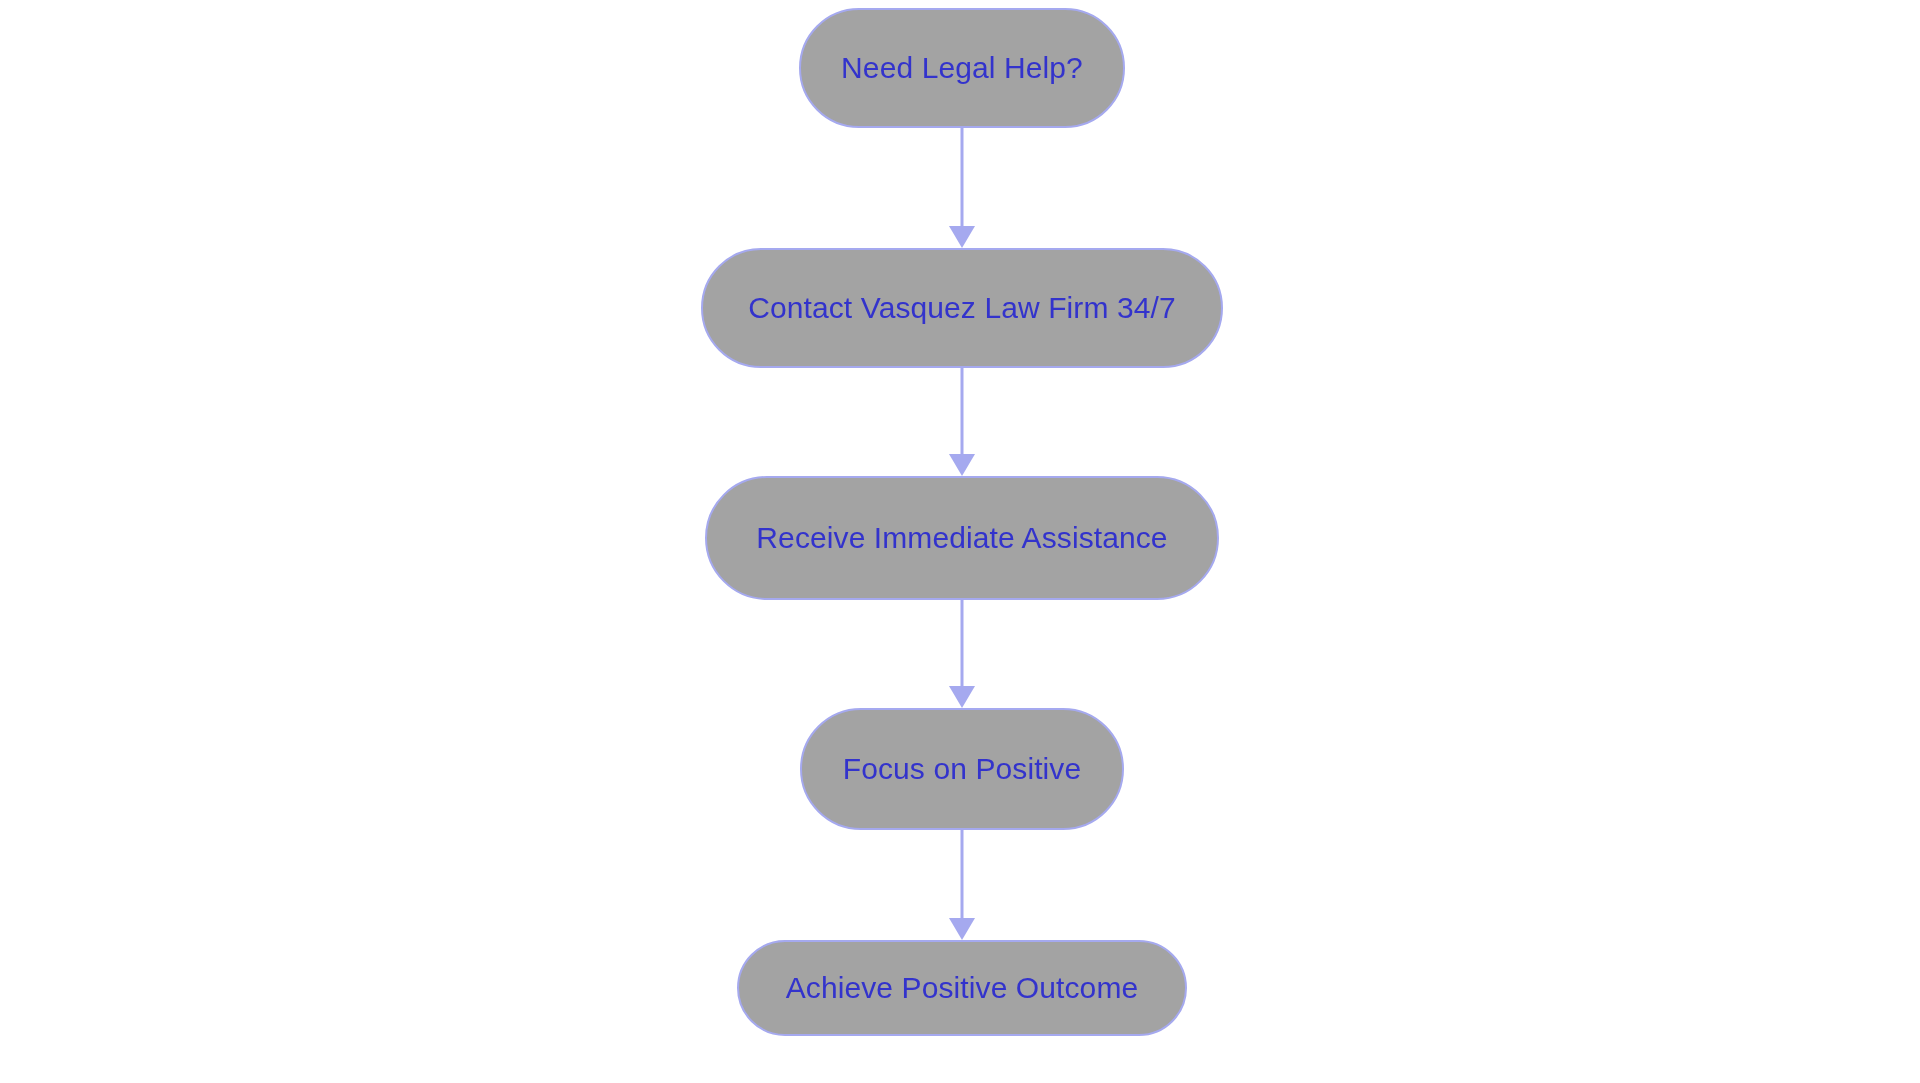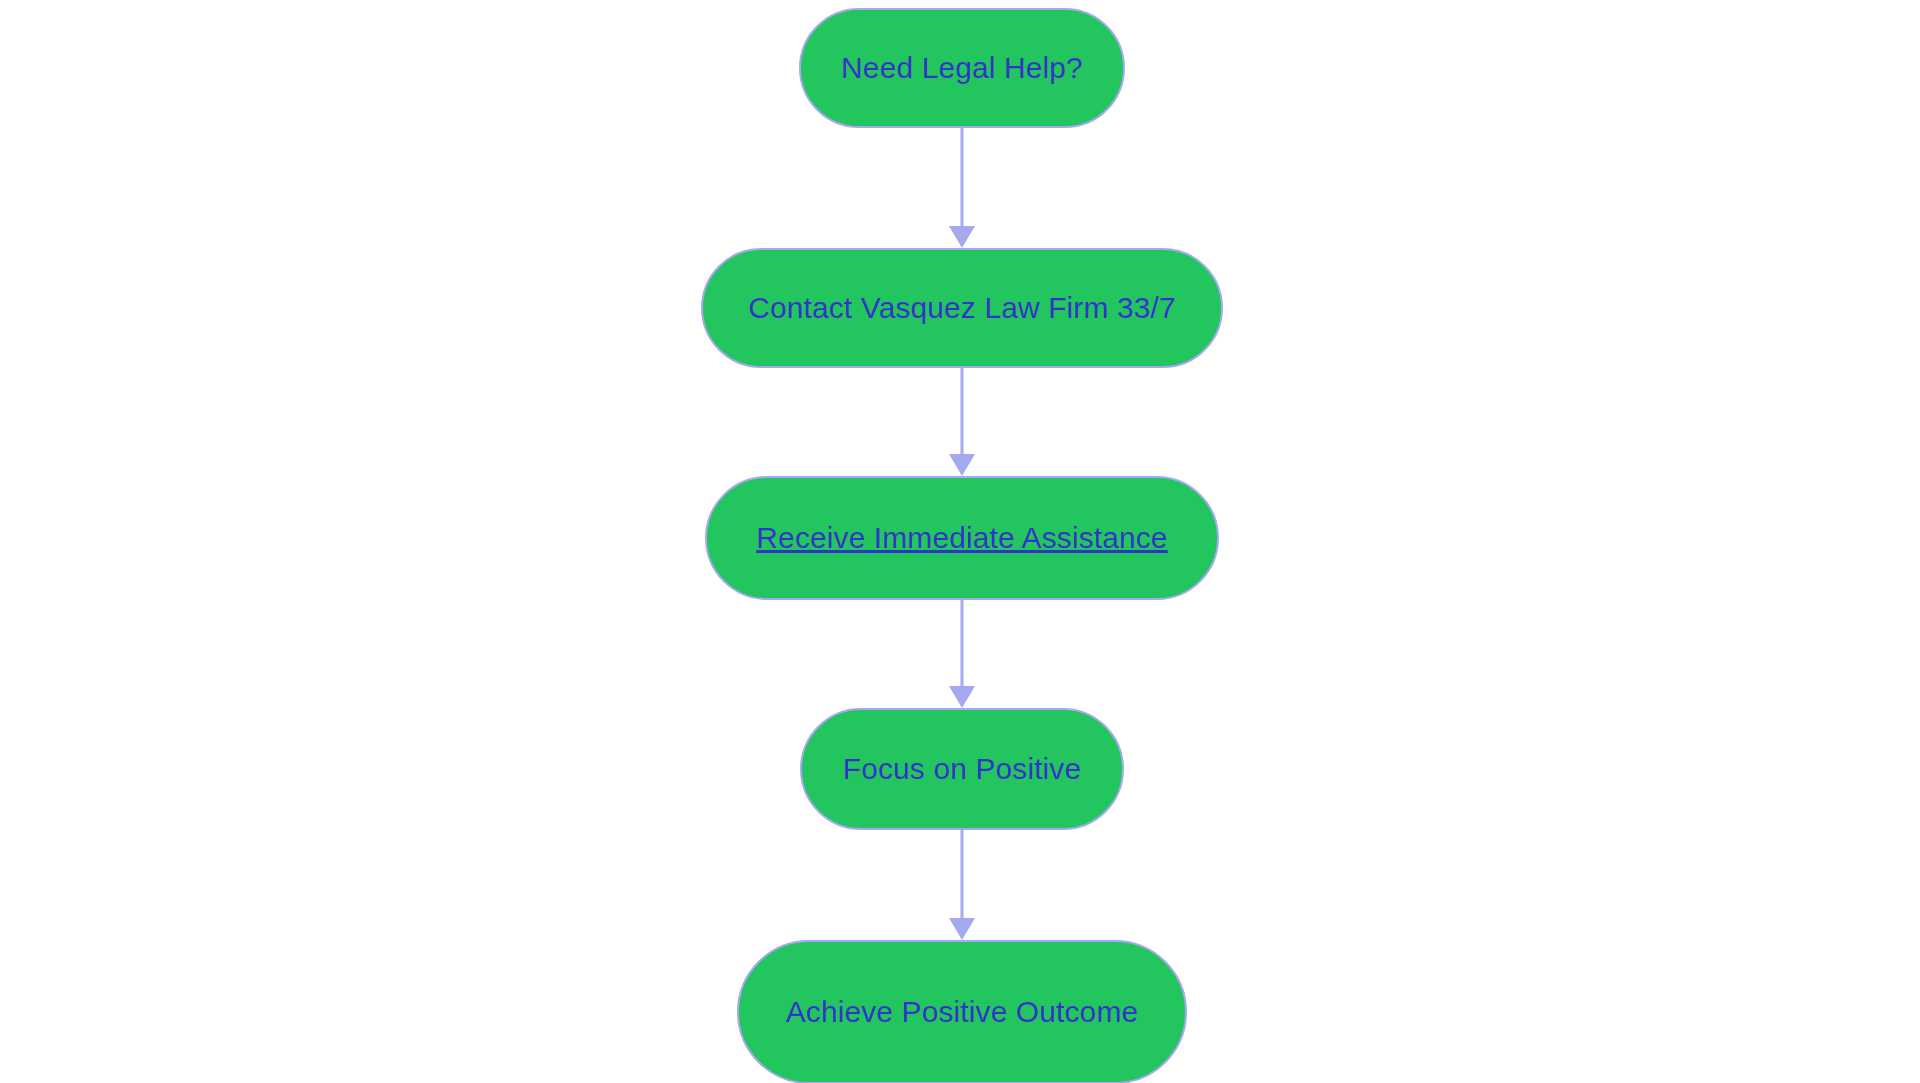--- a/index.html
+++ b/index.html
@@ -31,21 +31,21 @@
     display: flex;
     flex-direction: column;
     align-items: center;
   }
 
   .flow-node {
     box-sizing: border-box;
     display: flex;
     align-items: center;
     justify-content: center;
-    background: #22c55e;
+    background: #a3a3a3;
     border: 2px solid #a5a9ef;
     border-radius: 999px;
     color: #3333cc;
     font-size: 30px;
     font-weight: 400;
     line-height: 1;
     letter-spacing: 0.1px;
     white-space: nowrap;
     position: absolute;
     transform: translateX(-50%);
@@ -53,23 +53,23 @@
   }
 
   .flow-node-label {
     display: block;
     padding: 0 4px;
   }
 
   
   .node-0 { top: 8px;   width: 326px; height: 120px; }
   .node-1 { top: 248px; width: 522px; height: 120px; }
-  .node-2 { top: 476px; width: 514px; height: 124px; text-decoration: underline; }
+  .node-2 { top: 476px; width: 514px; height: 124px; }
   .node-3 { top: 708px; width: 324px; height: 122px; }
-  .node-4 { top: 940px; width: 450px; height: 144px; }
+  .node-4 { top: 940px; width: 450px; height: 96px; }
 
   
   .flow-connector {
     position: absolute;
     left: 962px;
     transform: translateX(-50%);
     width: 26px;
   }
   .flow-connector .conn-line {
     position: absolute;
@@ -110,21 +110,21 @@
     <div class="flow-node node-0">
       <span class="flow-node-label">Need Legal Help?</span>
     </div>
 
     <div class="flow-connector conn-0">
       <div class="conn-line"></div>
       <div class="conn-head"></div>
     </div>
 
     <div class="flow-node node-1">
-      <span class="flow-node-label">Contact Vasquez Law Firm 33/7</span>
+      <span class="flow-node-label">Contact Vasquez Law Firm 34/7</span>
     </div>
 
     <div class="flow-connector conn-1">
       <div class="conn-line"></div>
       <div class="conn-head"></div>
     </div>
 
     <div class="flow-node node-2">
       <span class="flow-node-label">Receive Immediate Assistance</span>
     </div>

